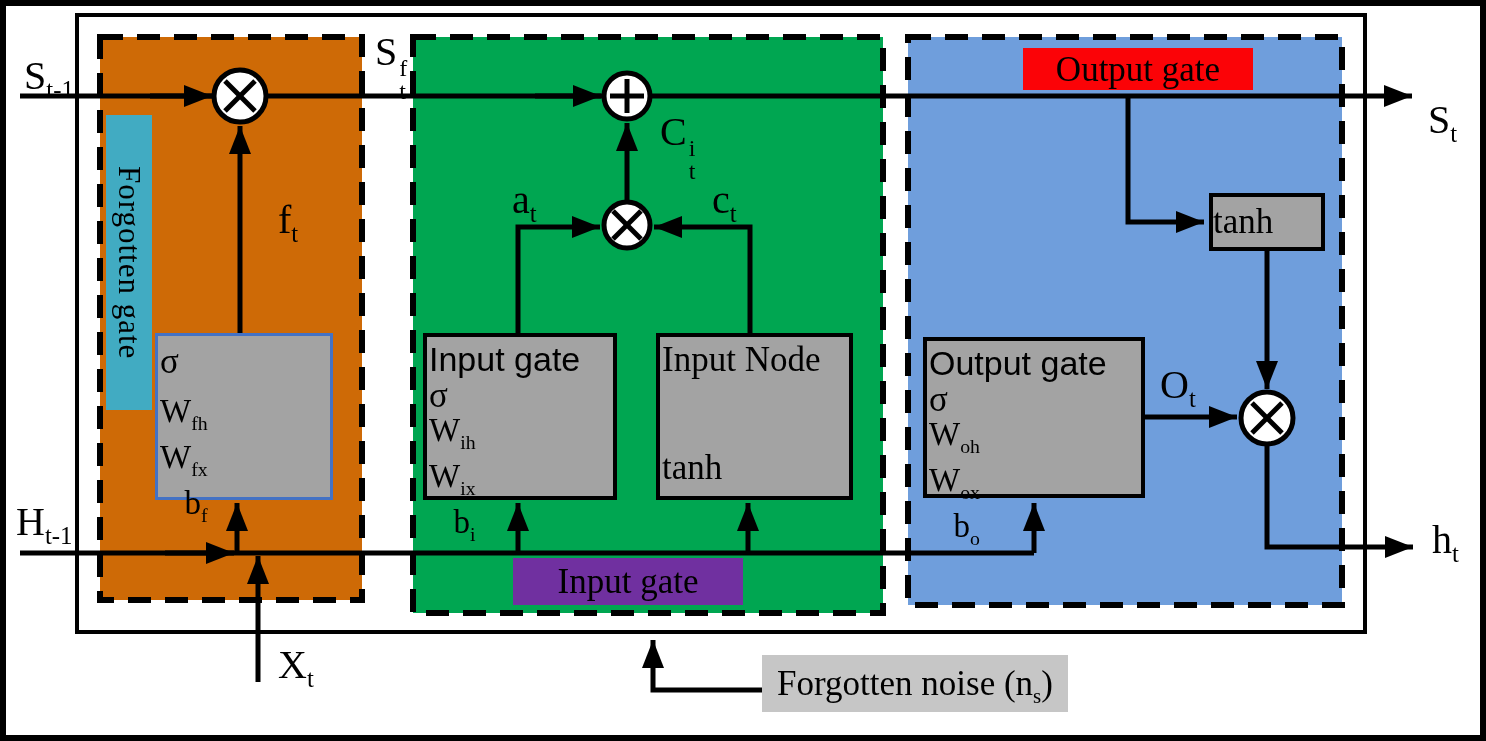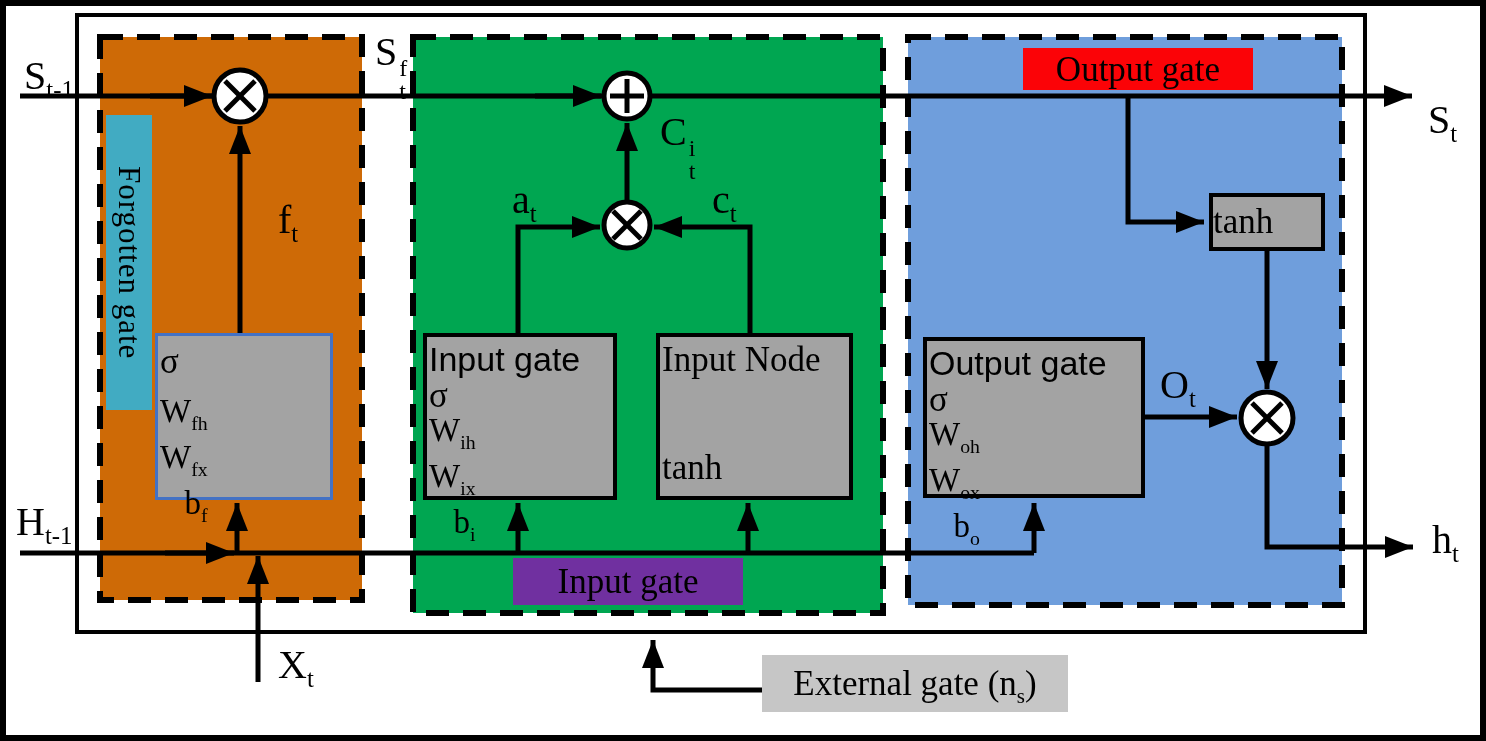--- a/index.html
+++ b/index.html
@@ -106,21 +106,21 @@
   <div class="abs tag tag-vertical" style="left:106px;top:115px;width:46px;height:295px;background:var(--c-teal,#41ABC2);">
     <span>Forgotten gate</span>
   </div>
   <div class="abs tag" style="left:1023px;top:48px;width:230px;height:42px;background:var(--c-red,#FB0307);">
     <span>Output gate</span>
   </div>
   <div class="abs tag" style="left:513px;top:558px;width:230px;height:47px;background:var(--c-purple,#7030A0);">
     <span>Input gate</span>
   </div>
   <div class="abs tag" style="left:762px;top:655px;width:306px;height:57px;background:var(--c-gray,#C6C6C6);">
-    <span><span>External gate (n</span><sub>s</sub><span>)</span></span>
+    <span><span>Forgotten noise (n</span><sub>s</sub><span>)</span></span>
   </div>
 
   <div class="abs pbox forget-box" style="left:155px;top:333px;width:178px;height:167px;">
     <div class="fn">σ</div>
     <div class="wrow">
       <span><span>W</span><sub>fh</sub></span>
       <span><span>W</span><sub>fx</sub></span>
       <span><span>b</span><sub>f</sub></span>
     </div>
   </div>

